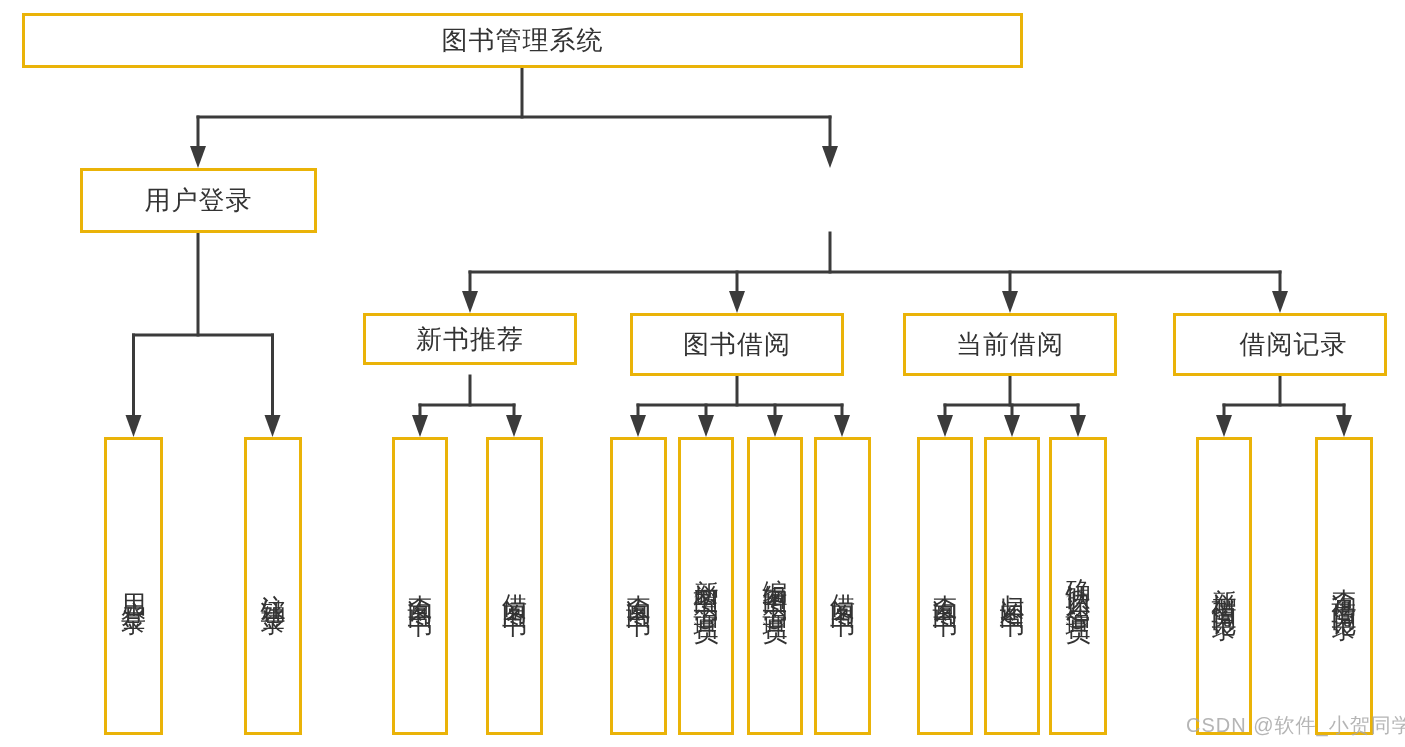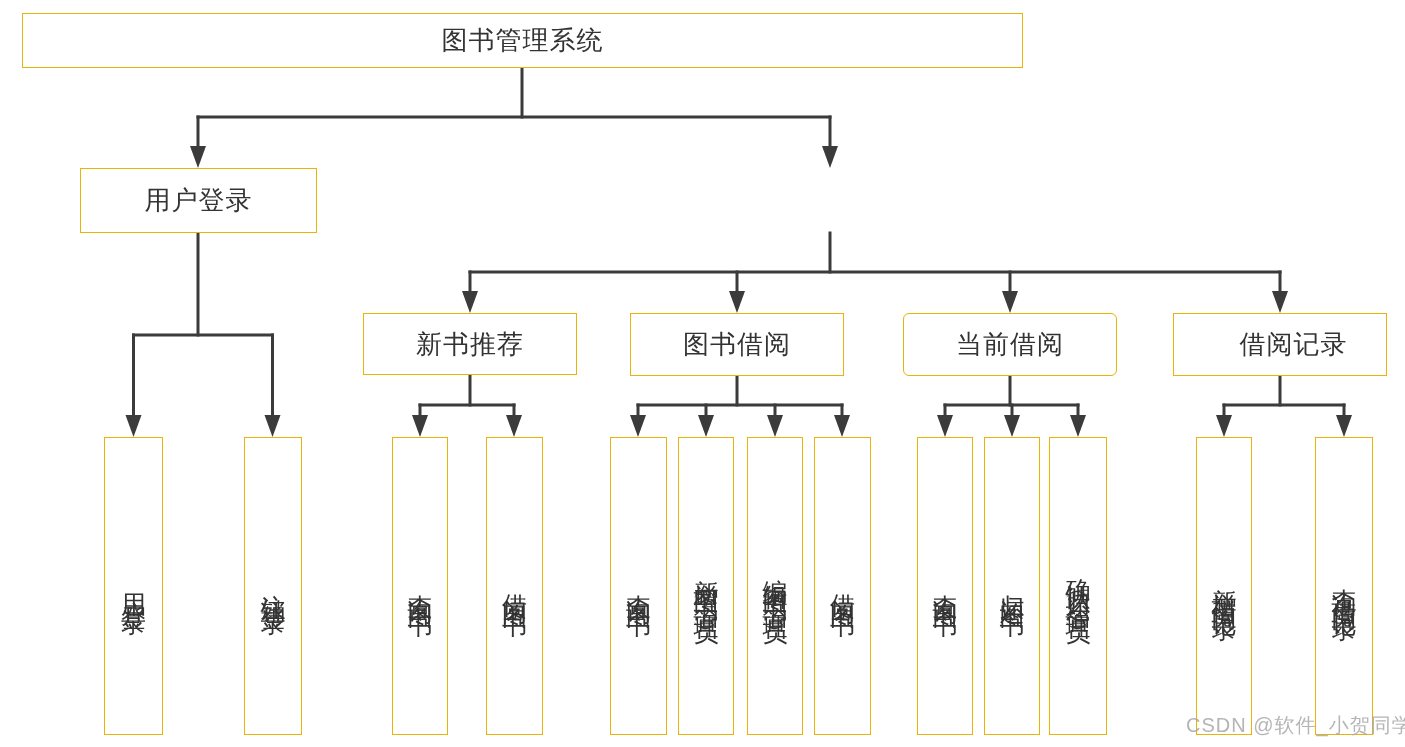--- a/index.html
+++ b/index.html
@@ -8,21 +8,21 @@
     width: 1405px;
     height: 747px;
     background: #ffffff;
     font-family: "Liberation Sans", "DejaVu Sans", sans-serif;
     overflow: hidden;
   }
   #wires { position: absolute; left: 0; top: 0; width: 1405px; height: 747px; }
   .box {
     position: absolute;
     box-sizing: border-box;
-    border: 1px solid #eab308;
+    border: 3px solid #eab308;
     background: #ffffff;
     display: flex;
     align-items: center;
     justify-content: center;
     color: #333333;
     font-size: 26px;
     letter-spacing: 1px;
     white-space: nowrap;
     z-index: 2;
   }
@@ -112,23 +112,23 @@
       <polygon points="1070,415 1086,415 1078,437"></polygon>
       <polygon points="1216,415 1232,415 1224,437"></polygon>
       <polygon points="1336,415 1352,415 1344,437"></polygon>
     </g>
   </svg>
 
   <div class="box" style="left:22px; top:13px; width:1001px; height:55px;">图书管理系统</div>
 
   <div class="box" style="left:80px; top:168px; width:237px; height:65px;">用户登录</div>
 
-  <div class="box" style="left:363px; top:313px; width:214px; height:62px;">新书推荐</div>
+  <div class="box" style="left:363px; top:313px; width:214px; height:52px;">新书推荐</div>
   <div class="box" style="left:630px; top:313px; width:214px; height:63px;text-align:right;">图书借阅</div>
-  <div class="box" style="left:903px; top:313px; width:214px; height:63px;border-radius:6px;">当前借阅</div>
+  <div class="box" style="left:903px; top:313px; width:214px; height:63px;">当前借阅</div>
   <div class="box" style="left:1173px; top:313px; width:214px; height:63px;padding-left:27px;">借阅记录</div>
 
   <div class="box vbox" style="left:104px; top:437px; width:59px; height:298px;">用户登录</div>
   <div class="box vbox" style="left:244px; top:437px; width:58px; height:298px;">注销登录</div>
 
   <div class="box vbox" style="left:392px; top:437px; width:56px; height:298px;">查询图书</div>
   <div class="box vbox" style="left:486px; top:437px; width:57px; height:298px;">借阅图书</div>
 
   <div class="box vbox" style="left:610px; top:437px; width:57px; height:298px;">查询图书</div>
   <div class="box vbox" style="left:678px; top:437px; width:56px; height:298px;">新增图书（管理员）</div>

